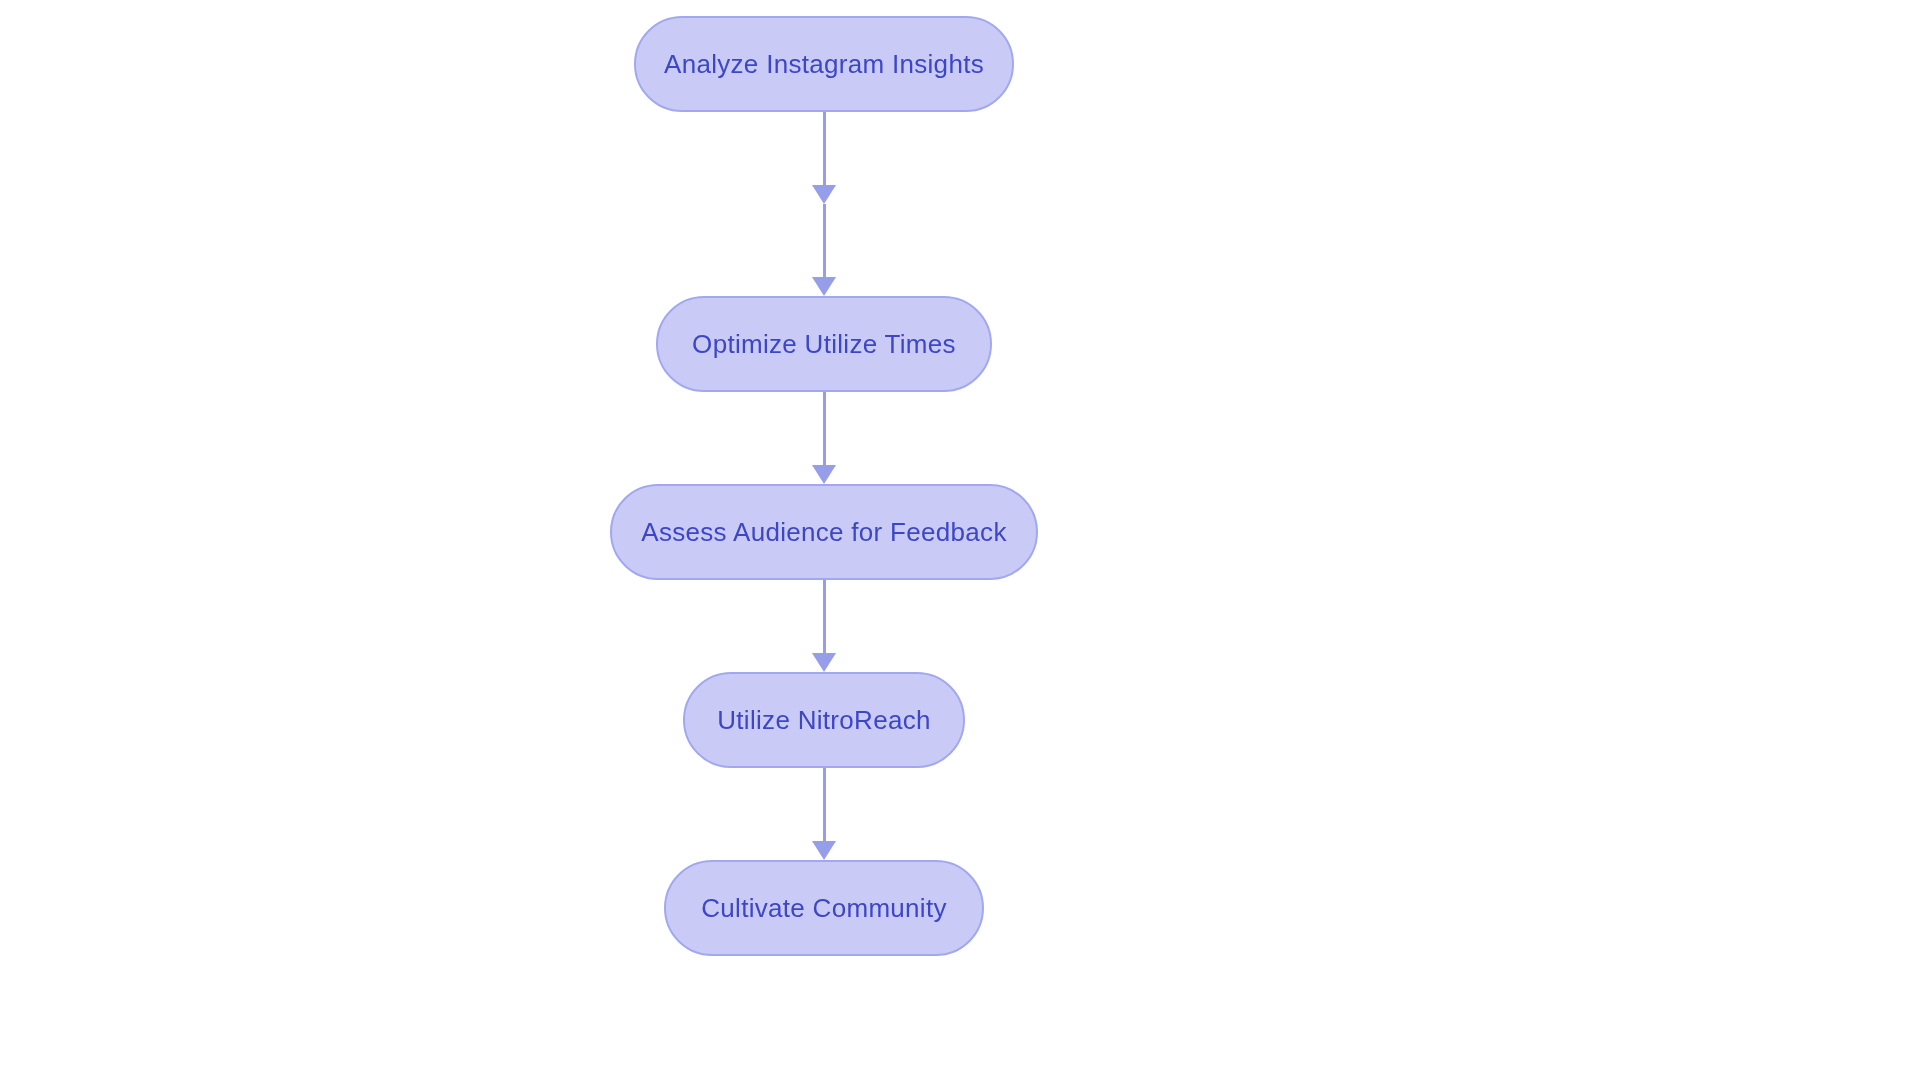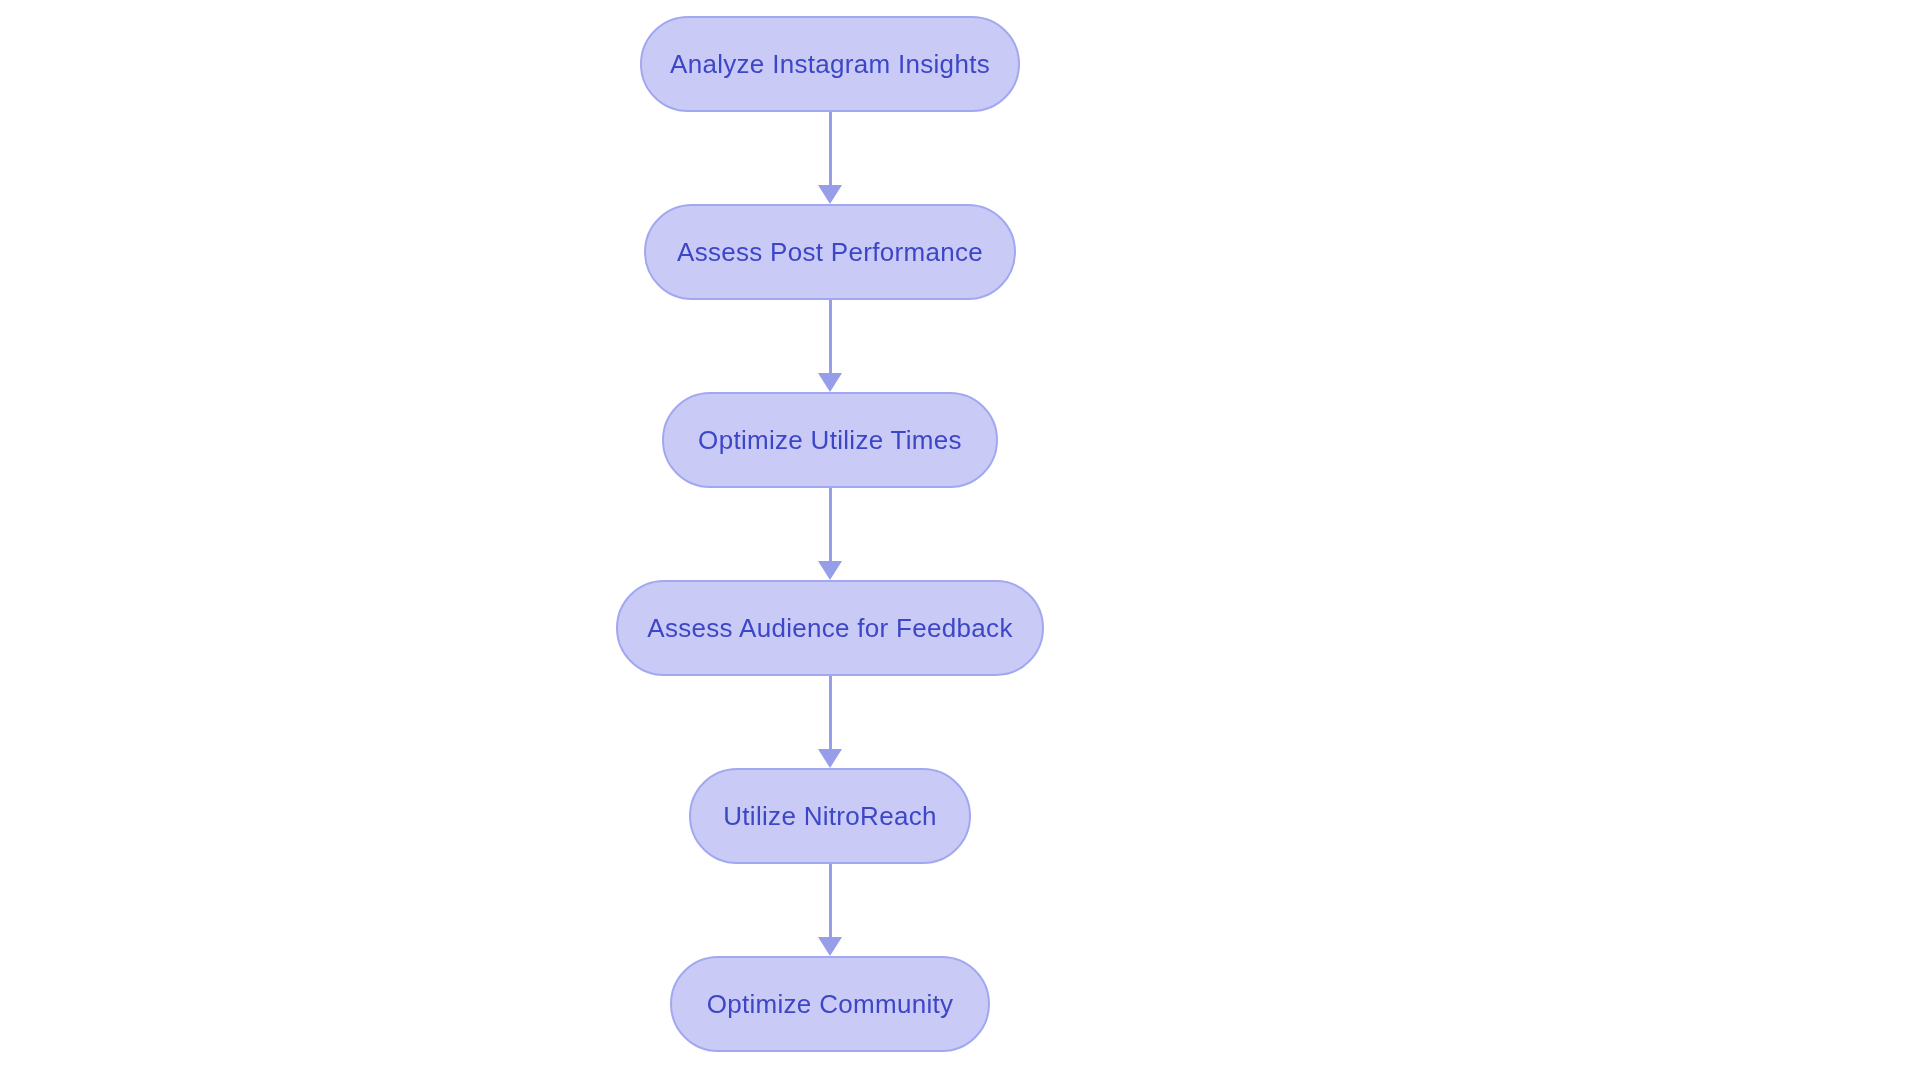--- a/index.html
+++ b/index.html
@@ -7,21 +7,20 @@
     padding: 0;
     background: #ffffff;
     font-family: "Liberation Sans", "DejaVu Sans", sans-serif;
   }
   .canvas {
     position: relative;
     width: 1648px;
     height: 1083px;
     background: var(--bg, #ffffff);
     overflow: hidden;
-    padding-left: 12px;
   }
   .flow {
     position: absolute;
     top: 16px;
     left: 0;
     width: 100%;
     display: flex;
     flex-direction: column;
     align-items: center;
   }
@@ -68,23 +67,20 @@
 
     <div class="node" style="width:380px">
       <span>Analyze Instagram Insights</span>
     </div>
 
     <div class="arrow">
       <div class="shaft"></div>
       <div class="head"></div>
     </div>
 
-    <div class="node" style="width:372px">
-      <span>Assess Post Performance</span>
-    </div>
 
     <div class="arrow">
       <div class="shaft"></div>
       <div class="head"></div>
     </div>
 
     <div class="node" style="width:336px">
       <span>Optimize Utilize Times</span>
     </div>
 
@@ -105,17 +101,17 @@
     <div class="node" style="width:282px">
       <span>Utilize NitroReach</span>
     </div>
 
     <div class="arrow">
       <div class="shaft"></div>
       <div class="head"></div>
     </div>
 
     <div class="node" style="width:320px">
-      <span>Optimize Community</span>
+      <span>Cultivate Community</span>
     </div>
 
   </div>
 </div>
 
 </body></html>

